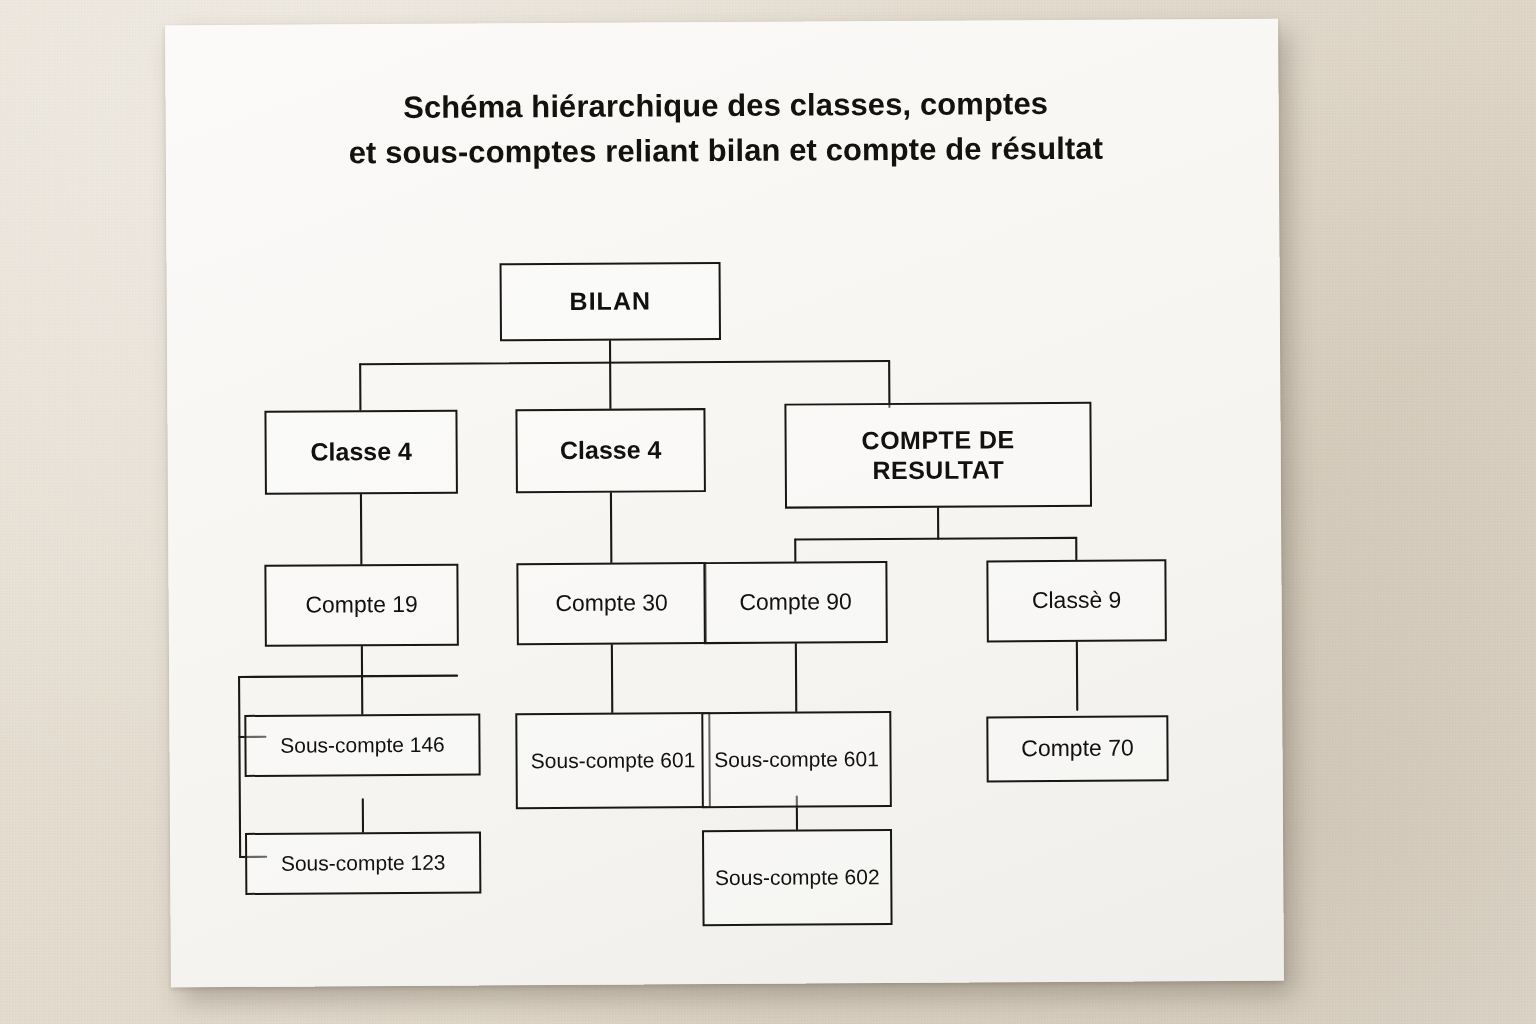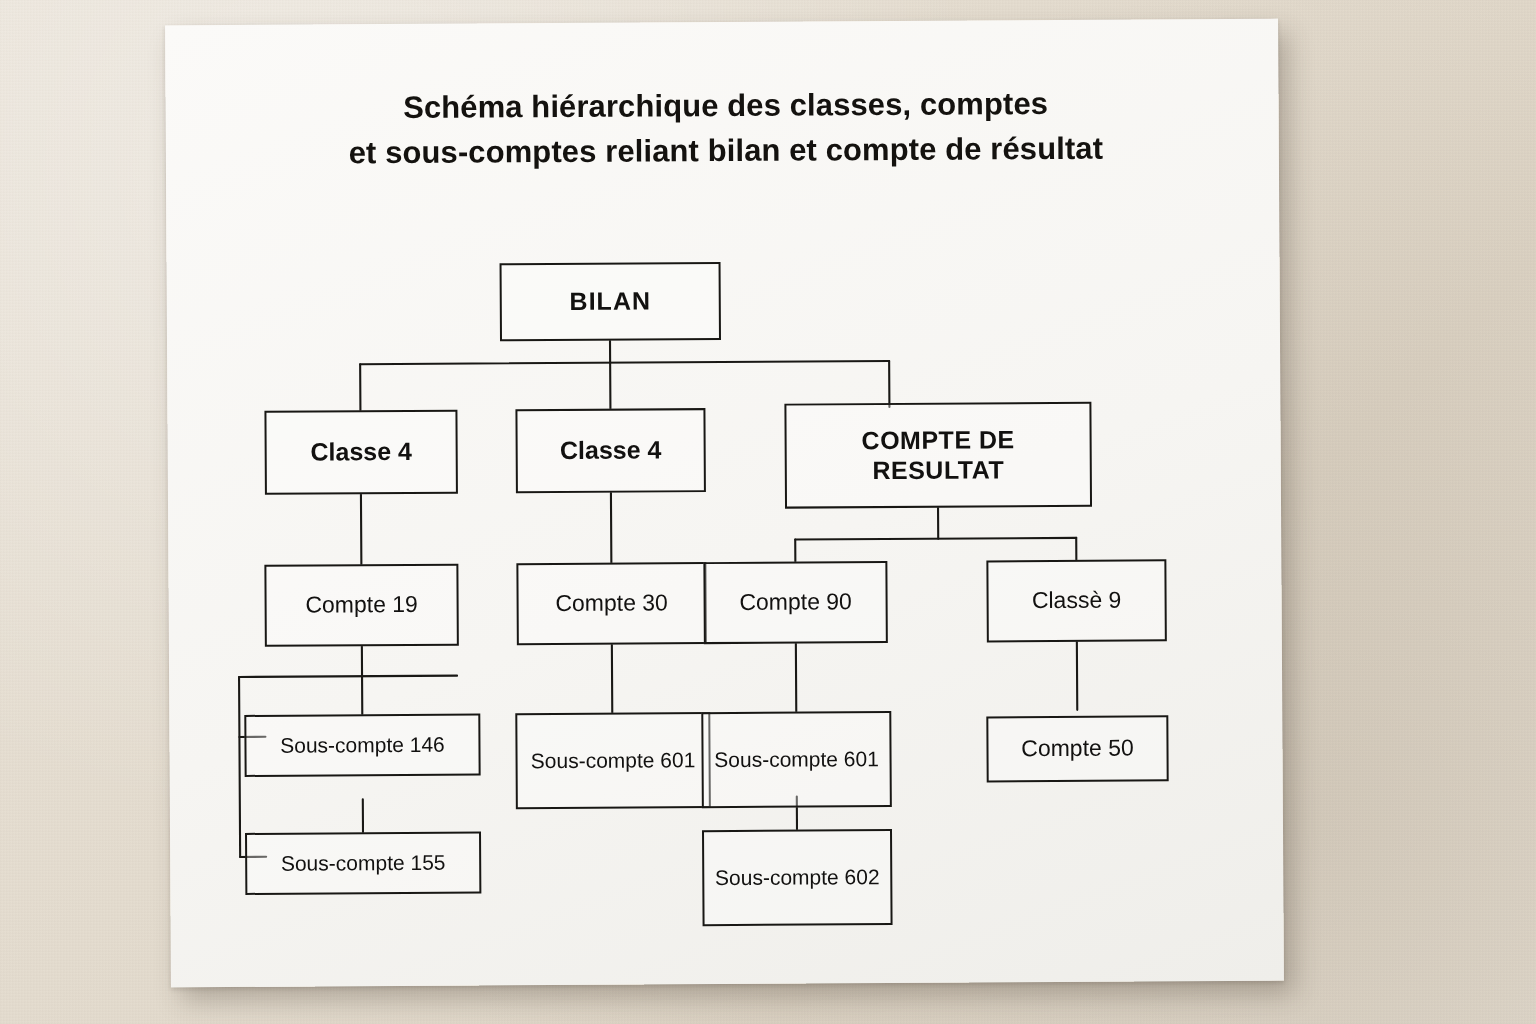--- a/index.html
+++ b/index.html
@@ -176,25 +176,25 @@
 
     <div class="node lvl-sous" style="left:443px; top:690px; width:195px; height:96px; transform:translateX(-97px);">
       <span>Sous-compte 601</span>
     </div>
 
     <div class="node lvl-sous" style="left:627px; top:690px; width:190px; height:96px; transform:translateX(-95px);">
       <span>Sous-compte 601</span>
     </div>
 
     <div class="node lvl-compte" style="left:908px; top:696px; width:182px; height:66px; transform:translateX(-91px);">
-      <span>Compte 50</span>
+      <span>Compte 70</span>
     </div>
 
     <div class="node lvl-sous" style="left:193px; top:808px; width:236px; height:62px; transform:translateX(-118px);">
-      <span>Sous-compte 155</span>
+      <span>Sous-compte 123</span>
     </div>
 
     <div class="node lvl-sous" style="left:627px; top:808px; width:190px; height:96px; transform:translateX(-95px);">
       <span>Sous-compte 602</span>
     </div>
 
   </div>
 </div>
 
 </body></html>

